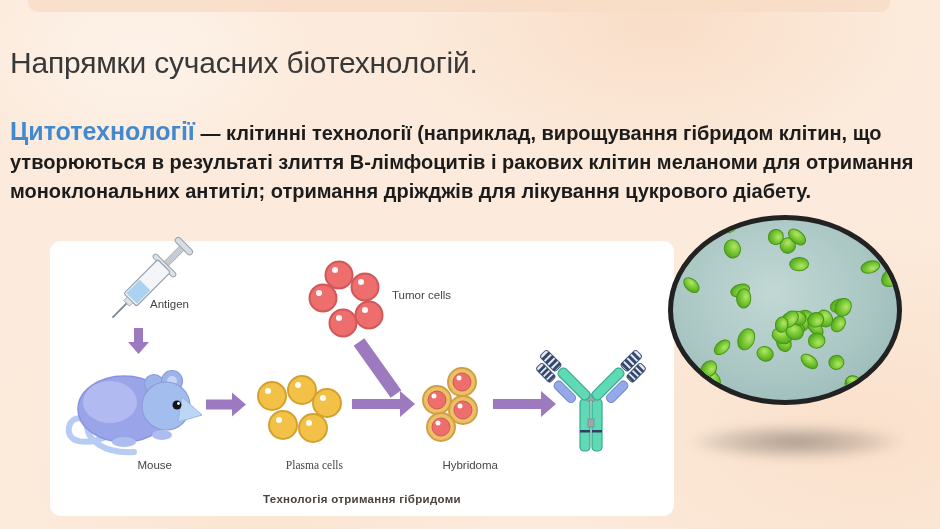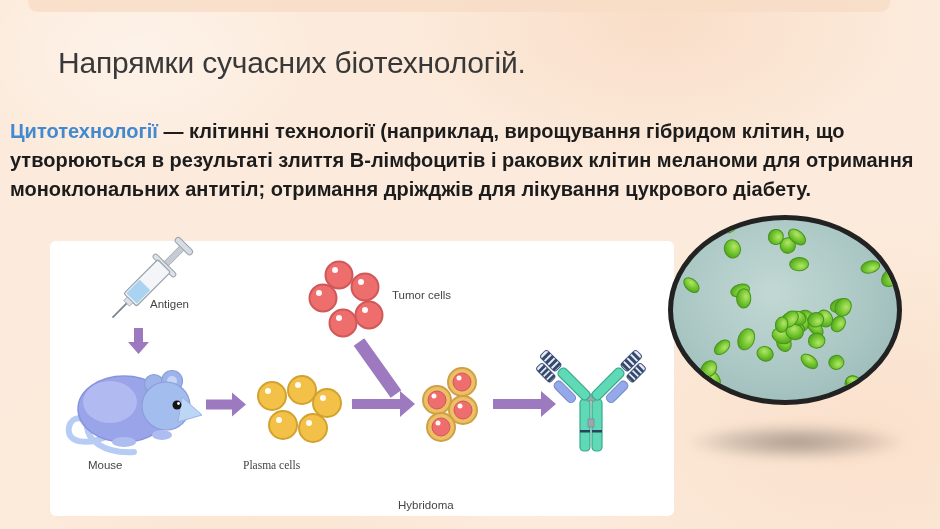--- a/index.html
+++ b/index.html
@@ -9,29 +9,29 @@
     background-color:#fcebdc;
     background-image:
       radial-gradient(ellipse 300px 200px at 15% 10%, rgba(255,255,255,.38), transparent 60%),
       radial-gradient(ellipse 420px 240px at 70% 4%, rgba(245,206,176,.45), transparent 65%),
       radial-gradient(ellipse 520px 320px at 92% 82%, rgba(248,216,190,.55), transparent 70%),
       radial-gradient(ellipse 420px 300px at 28% 92%, rgba(250,223,200,.5), transparent 70%);
   }
   .top-strip{position:absolute;left:28px;top:0;width:862px;height:12px;
     background:#f8dcc6;border-radius:0 0 10px 10px;opacity:.8;}
   .title{position:absolute;left:10px;top:26px;width:880px;
-    font-size:30px;font-weight:400;color:#383838;letter-spacing:-.2px;margin-left:48px;}
+    font-size:30px;font-weight:400;color:#383838;letter-spacing:-.2px;}
   .para{position:absolute;left:10px;top:97px;width:922px;
     font-size:20px;font-weight:600;color:#1c1c1c;line-height:29px;}
-  .para .lead{font-size:20px;font-weight:700;color:var(--lead,#4289cf);}
+  .para .lead{font-size:25px;font-weight:700;color:var(--lead,#4289cf);}
   .panel{position:absolute;left:50px;top:241px;width:624px;height:275px;
-    background:#ffffff;border-radius:6px;}
+    background:#ffffff;border-radius:11px;}
   .panel svg{position:absolute;left:0;top:0;overflow:visible;}
   .dlabel{position:absolute;font-size:11.5px;color:#454545;line-height:13px;}
-  .dlabel.ctr{text-align:left;}
+  .dlabel.ctr{text-align:right;}
   .caption{position:absolute;left:0;right:0;top:252px;text-align:center;
     font-size:11.5px;font-weight:600;color:#4b423c;letter-spacing:.3px;}
   .micro{position:absolute;left:668px;top:215px;width:234px;height:190px;
     border:5px solid #222222;border-radius:50%;overflow:hidden;box-sizing:border-box;
     background:radial-gradient(ellipse at 45% 40%, #c2d8d4 0%, #aac7c4 55%, #93b3b2 100%);}
   .micro svg{display:block;}
   .micro-shadow{position:absolute;left:688px;top:424px;width:216px;height:36px;
     background:radial-gradient(ellipse at 50% 50%, rgba(95,84,76,.5) 0%, rgba(95,84,76,.22) 45%, transparent 72%);
     filter:blur(5px);}
   .arrow{fill:var(--arrow);}
@@ -171,21 +171,22 @@
         <rect class="ab-stripe" x="7.5" y="-50" width="9" height="2.8"></rect>
         <rect class="ab-stripe" x="7.5" y="-45.5" width="9" height="2.8"></rect>
       </g>
     </g>
   </svg>
 
   <div class="dlabel" style="left:100px;top:57px;">Antigen</div>
   <div class="dlabel" style="left:342px;top:48px;">Tumor cells</div>
   <div class="dlabel ctr" style="left:38px;top:218px;width:84px;">Mouse</div>
   <div class="dlabel ctr" style="left:193px;top:218px;width:100px;font-family:Liberation Serif, serif;">Plasma cells</div>
-  <div class="dlabel ctr" style="left:348px;top:218px;width:100px;margin-top:40px;">Hybridoma</div>
+  <div class="dlabel ctr" style="left:348px;top:218px;width:100px;">Hybridoma</div>
+  <div class="caption">Технологія отримання гібридоми</div>
 </div>
 
 <div class="micro-shadow"></div>
 
 <div class="micro">
   <svg id="micro-cells" width="224" height="180" viewBox="0 0 224 180">
     <defs>
       <radialGradient id="cellGrad" cx="40%" cy="35%" r="75%">
         <stop offset="0%" stop-color="#b4e668"></stop>
         <stop offset="55%" stop-color="#6fc32c"></stop>

